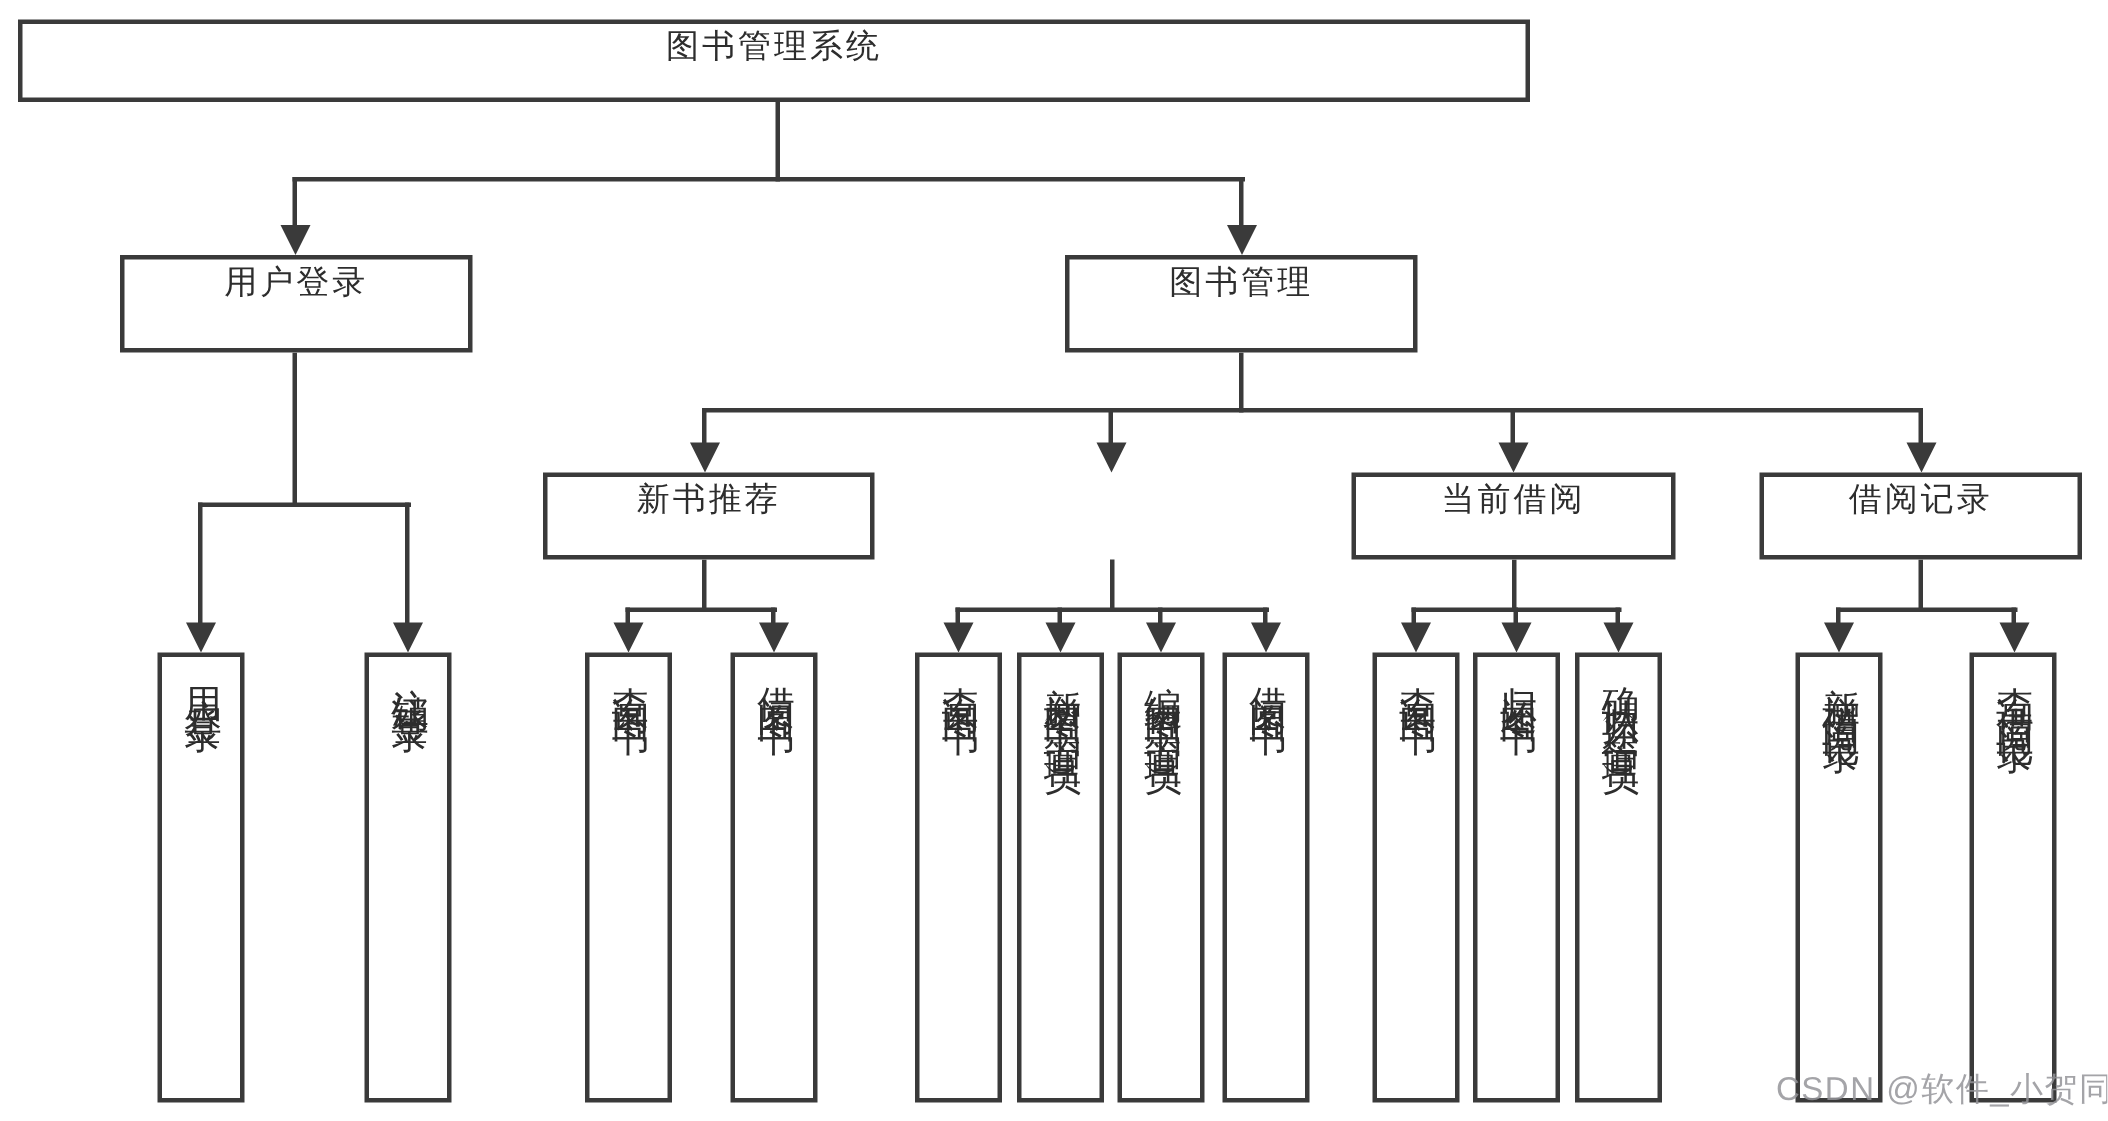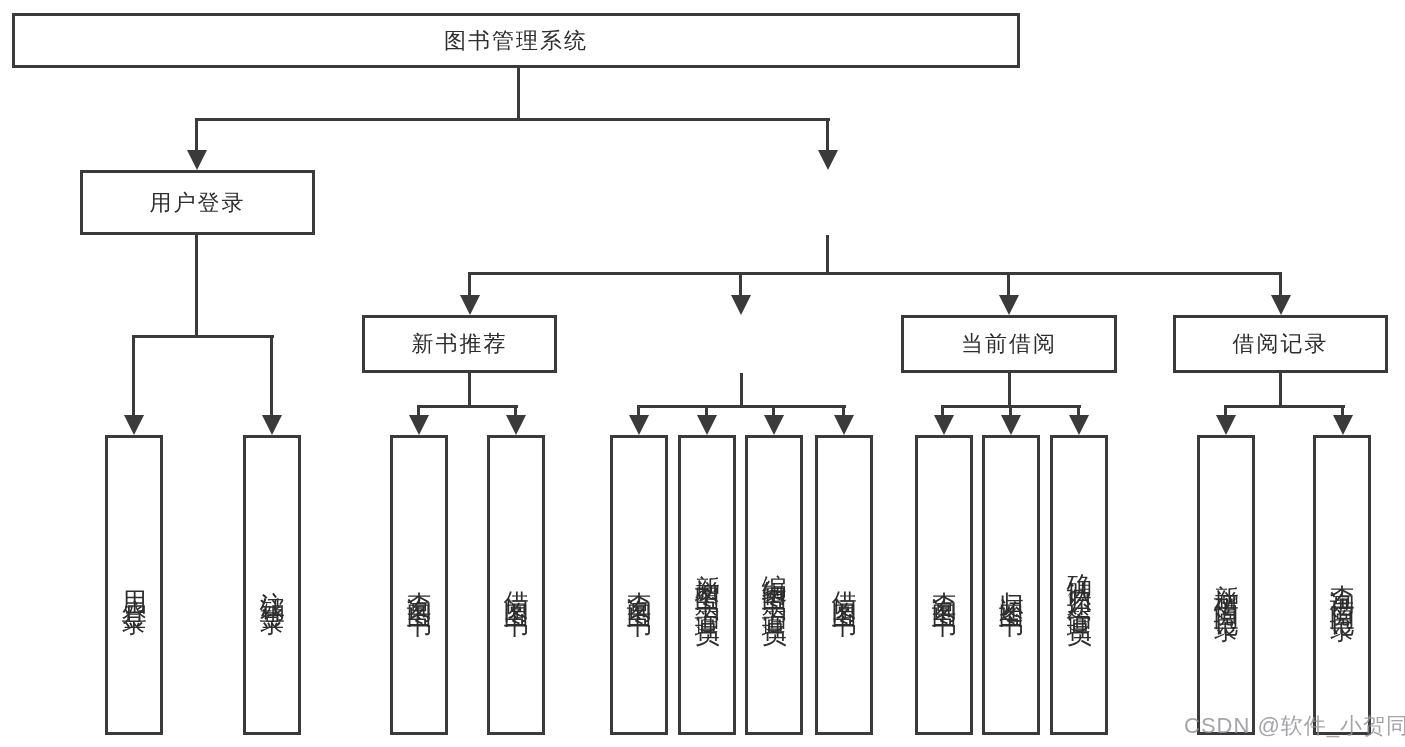--- a/index.html
+++ b/index.html
@@ -9,21 +9,20 @@
     background:#ffffff;
     font-family:"Liberation Sans","DejaVu Sans",sans-serif;
     overflow:hidden;
   }
   .box{
     position:absolute;
     box-sizing:border-box;
     background:#ffffff;
     border:3px solid #3a3a3a;
     display:flex;
-    align-items:center;
     justify-content:center;
     color:#2d2d2d;
     z-index:2;
   }
   .box.h span{
     font-size:22px;
     letter-spacing:2px;
     white-space:nowrap;
   }
   .box.leaf span{
@@ -63,40 +62,43 @@
   <div class="vl" style="left:517px;top:68px;height:53px"></div>
   <div class="hl" style="left:195px;top:118px;width:635px"></div>
   <div class="vl" style="left:195px;top:118px;height:35px"></div>
   <div class="ah" style="left:187px;top:150px"></div>
   <div class="vl" style="left:826px;top:118px;height:35px"></div>
   <div class="ah" style="left:818px;top:150px"></div>
 
   <div class="box h" style="left:80px;top:170px;width:235px;height:65px">
     <span>用户登录</span>
   </div>
+  <div class="box h" style="left:710px;top:170px;width:235px;height:65px">
+    <span>图书管理</span>
+  </div>
 
   <div class="vl" style="left:195px;top:235px;height:103px"></div>
   <div class="hl" style="left:132px;top:335px;width:142px"></div>
   <div class="vl" style="left:132px;top:335px;height:84px"></div>
   <div class="ah" style="left:124px;top:415px"></div>
   <div class="vl" style="left:270px;top:335px;height:84px"></div>
   <div class="ah" style="left:262px;top:415px"></div>
 
   <div class="vl" style="left:826px;top:235px;height:40px"></div>
   <div class="hl" style="left:468px;top:272px;width:814px"></div>
   <div class="vl" style="left:468px;top:272px;height:26px"></div>
   <div class="ah" style="left:460px;top:295px"></div>
   <div class="vl" style="left:739px;top:272px;height:26px"></div>
   <div class="ah" style="left:731px;top:295px"></div>
   <div class="vl" style="left:1007px;top:272px;height:26px"></div>
   <div class="ah" style="left:999px;top:295px"></div>
   <div class="vl" style="left:1279px;top:272px;height:26px"></div>
   <div class="ah" style="left:1271px;top:295px"></div>
 
-  <div class="box h" style="left:362px;top:315px;width:195px;height:58px">
+  <div class="box h" style="left:362px;top:315px;width:221px;height:58px">
     <span>新书推荐</span>
   </div>
   <div class="box h" style="left:901px;top:315px;width:216px;height:58px">
     <span>当前借阅</span>
   </div>
   <div class="box h" style="left:1173px;top:315px;width:215px;height:58px">
     <span>借阅记录</span>
   </div>
 
   <div class="vl" style="left:468px;top:373px;height:35px"></div>

